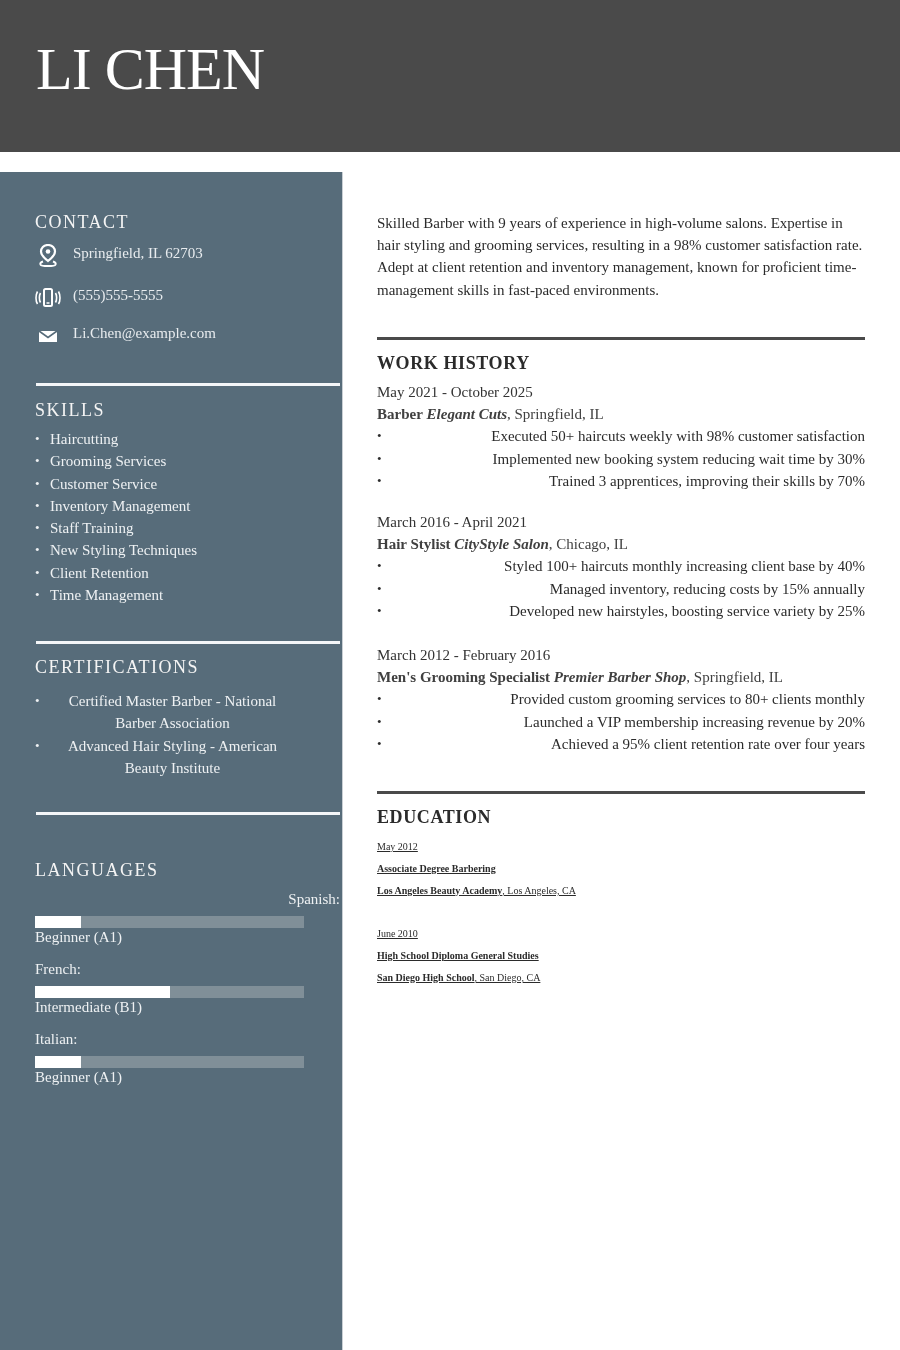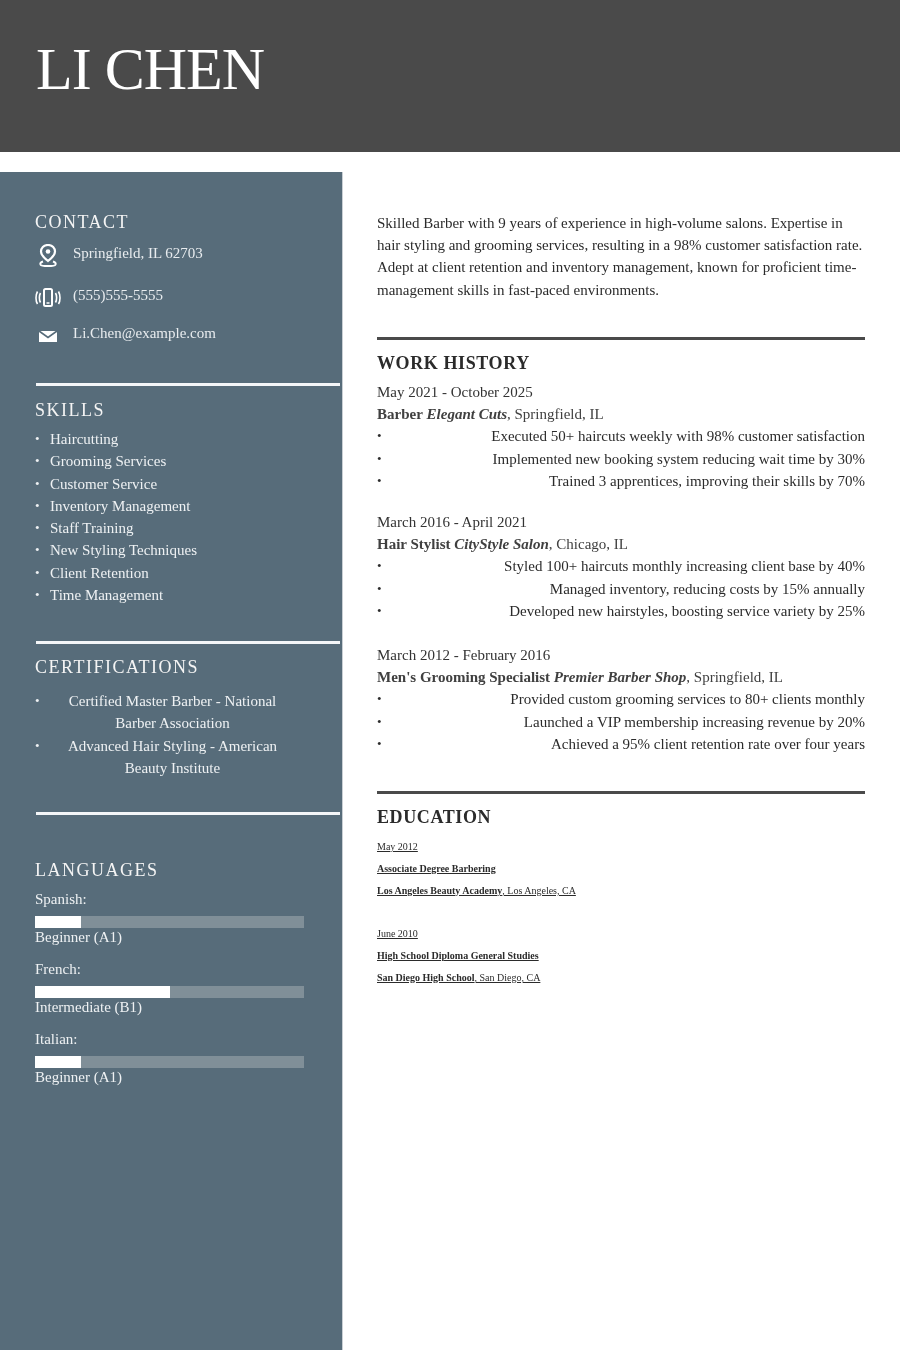--- a/index.html
+++ b/index.html
@@ -124,21 +124,21 @@
     <h2>CERTIFICATIONS</h2>
     <ul style="margin-top:12px; width:260px;text-align:center;">
       <li>Certified Master Barber - National Barber Association</li>
       <li>Advanced Hair Styling - American Beauty Institute</li>
     </ul>
   </div>
   <div class="rule" style="top:640px;"></div>
 
   <div class="sec" style="top:687px; height:240px;">
     <h2>LANGUAGES</h2>
-    <div class="lang" style="top:31px;">
+    <div class="lang" style="top:31px;text-align:right;">
       <div class="lname">Spanish:</div>
       <div class="bar">
           <div class="fill" style="width:17%;"></div>
         </div>
       <div class="lvl">Beginner (A1)</div>
     </div>
     <div class="lang" style="top:101px;">
       <div class="lname">French:</div>
       <div class="bar">
           <div class="fill" style="width:50%;"></div>

